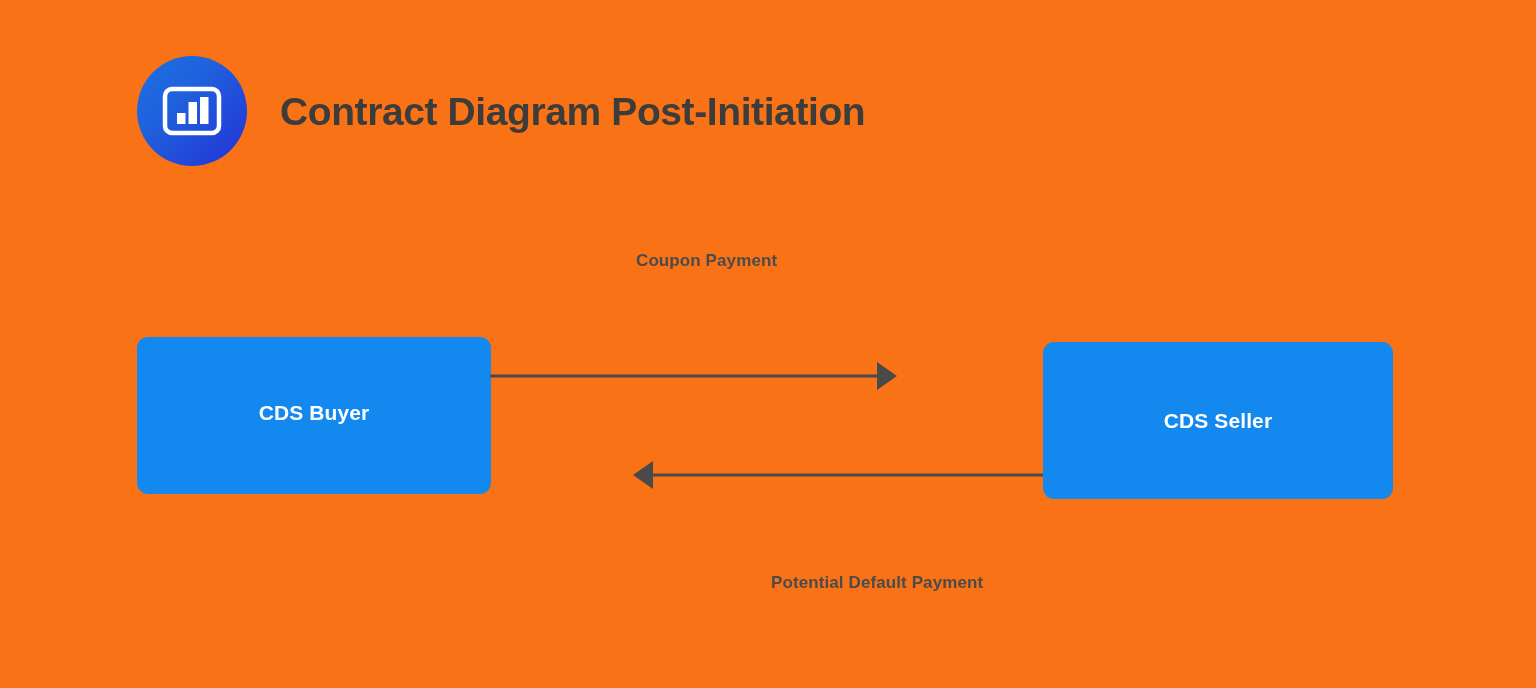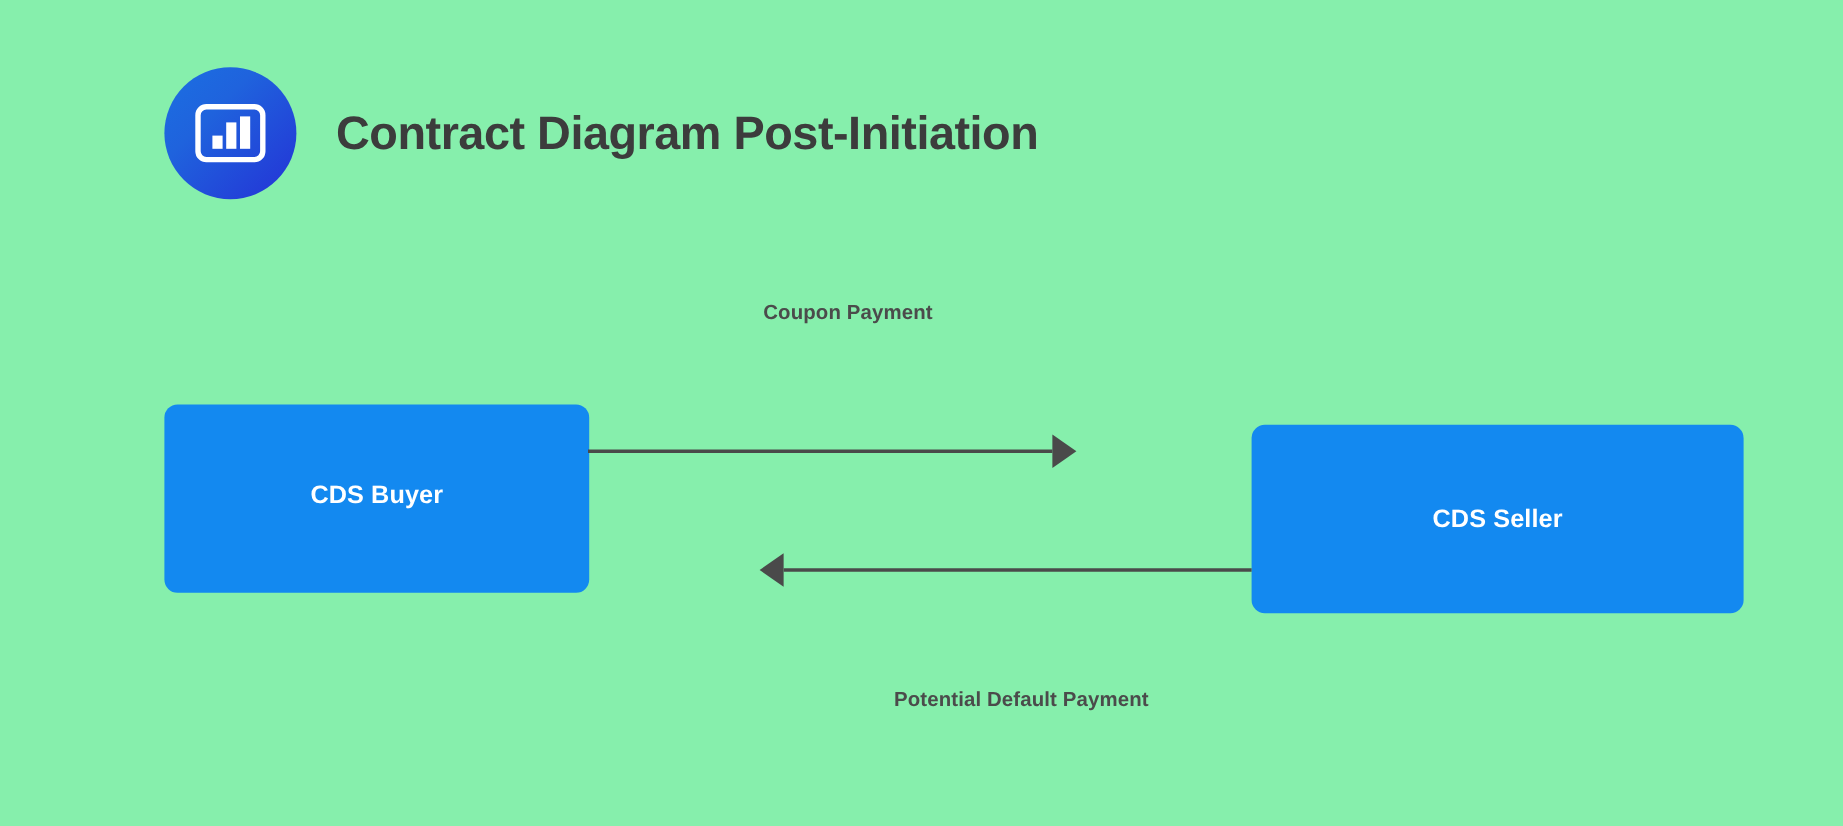--- a/index.html
+++ b/index.html
@@ -11,21 +11,21 @@
     height: 688px;
     background: #fdfdfd;
     font-family: "Liberation Sans", sans-serif;
     overflow: hidden;
   }
 
   #canvas {
     position: relative;
     width: 1536px;
     height: 688px;
-    background: #86efac;
+    background: #f97316;
   }
 
   
   .header {
     position: absolute;
     left: 137px;
     top: 55px;
     display: flex;
     align-items: center;
     height: 112px;
@@ -78,22 +78,22 @@
   #node-buyer {
     left: 137px;
     top: 337px;
     width: 354px;
     height: 157px;
     padding-bottom: 6px;
   }
 
   #node-seller {
     left: 1043px;
-    top: 354px;
-    width: 410px;
+    top: 342px;
+    width: 350px;
     height: 157px;
     align-items: center;
   }
 
   
   .edge-label {
     position: absolute;
     color: #4b4b4b;
     font-size: 17px;
     font-weight: bold;
@@ -101,21 +101,21 @@
     white-space: nowrap;
     line-height: 1;
   }
 
   #label-coupon {
     left: 636px;
     top: 252px;
   }
 
   #label-default {
-    left: 745px;
+    left: 771px;
     top: 574px;
   }
 
   
   #arrows {
     position: absolute;
     left: 0;
     top: 0;
     width: 1536px;
     height: 688px;

